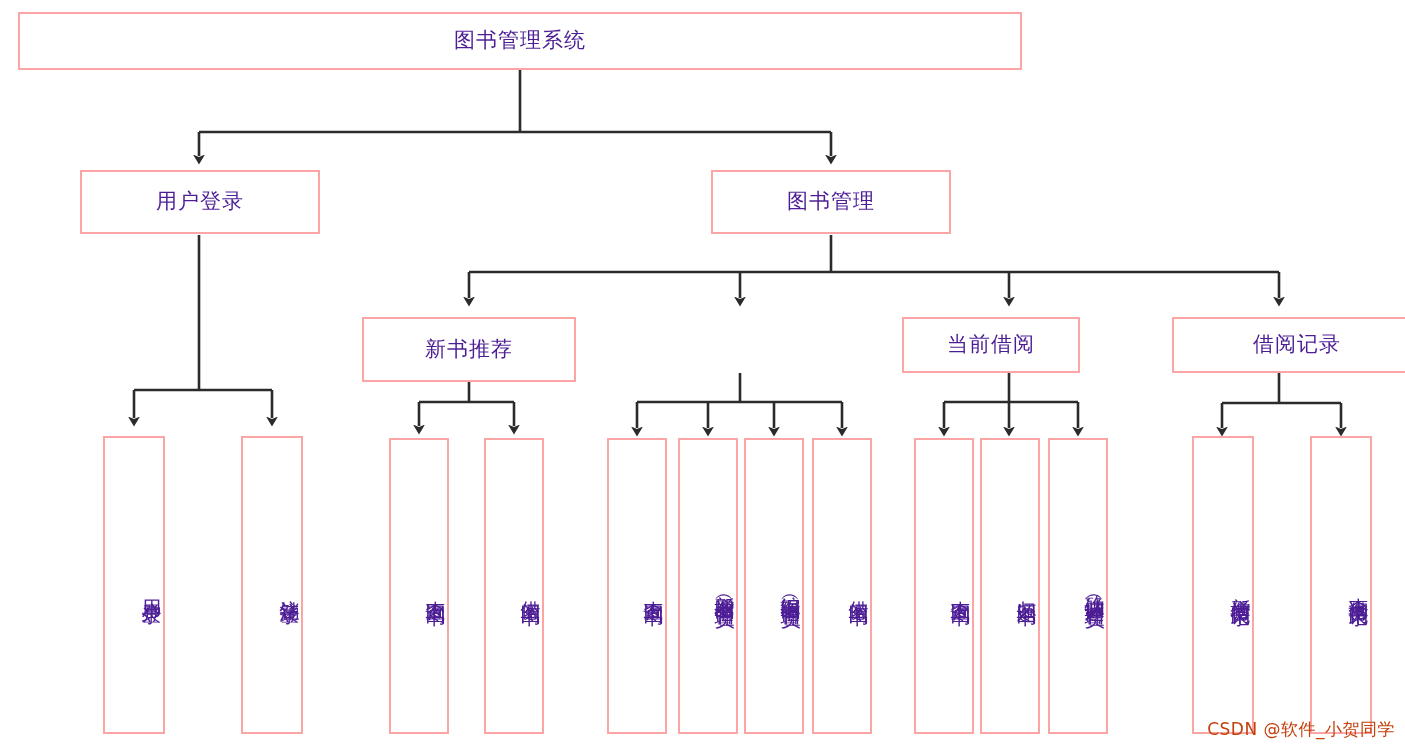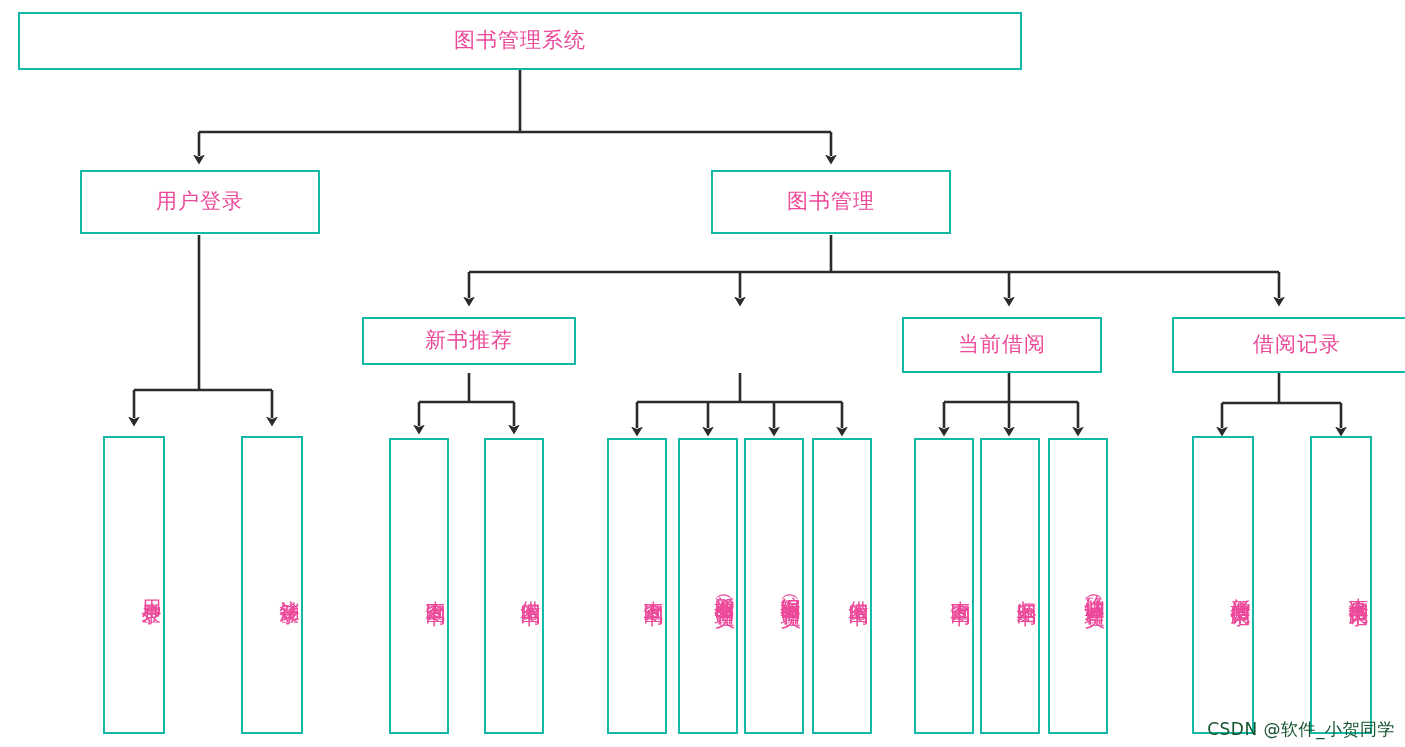--- a/index.html
+++ b/index.html
@@ -23,25 +23,25 @@
     left: 0;
     top: 0;
     width: 1405px;
     height: 747px;
     pointer-events: none;
   }
   .node {
     position: absolute;
     box-sizing: border-box;
     background: #ffffff;
-    border: 2px solid #14b8a6;
+    border: 2px solid #fca5a5;
     display: flex;
     align-items: center;
     justify-content: center;
-    color: #ec4899;
+    color: #4c1d95;
   }
   .node-h {
     font-size: 21px;
     letter-spacing: 1px;
     line-height: 1.2;
     white-space: nowrap;
   }
   .node-v {
     font-size: 20px;
     line-height: 1.18;
@@ -57,21 +57,21 @@
   .node-v > span {
     display: block;
     writing-mode: vertical-rl;
     text-orientation: upright;
   }
   #watermark {
     position: absolute;
     right: 10px;
     bottom: 6px;
     font-size: 17px;
-    color: #14532d;
+    color: #c2410c;
     letter-spacing: 0.5px;
     white-space: nowrap;
     font-family: "DejaVu Sans", "Liberation Sans", sans-serif;
   }
 </style>
 </head>
 <body>
 
 <div id="diagram-root">
 
@@ -123,22 +123,22 @@
       <path d="M1222,403 L1222,428" marker-end="url(#arrow)"></path>
       <path d="M1341,403 L1341,428" marker-end="url(#arrow)"></path>
     </g>
   </svg>
 
   <div class="node node-h" style="left:18px; top:12px; width:1004px; height:58px;">图书管理系统</div>
 
   <div class="node node-h" style="left:80px; top:170px; width:240px; height:64px;">用户登录</div>
   <div class="node node-h" style="left:711px; top:170px; width:240px; height:64px;text-align:center;">图书管理</div>
 
-  <div class="node node-h" style="left:362px; top:317px; width:214px; height:48px;">新书推荐</div>
-  <div class="node node-h" style="left:902px; top:317px; width:200px; height:56px;">当前借阅</div>
+  <div class="node node-h" style="left:362px; top:317px; width:214px; height:65px;">新书推荐</div>
+  <div class="node node-h" style="left:902px; top:317px; width:178px; height:56px;">当前借阅</div>
   <div class="node node-h" style="left:1172px; top:317px; width:250px; height:56px;">借阅记录</div>
 
   <div class="node node-v" style="left:103px; top:436px; width:62px; height:298px;">
       <span>用户登录</span>
     </div>
   <div class="node node-v" style="left:241px; top:436px; width:62px; height:298px;">
       <span>注销登录</span>
     </div>
 
   <div class="node node-v" style="left:389px; top:438px; width:60px; height:296px;">

